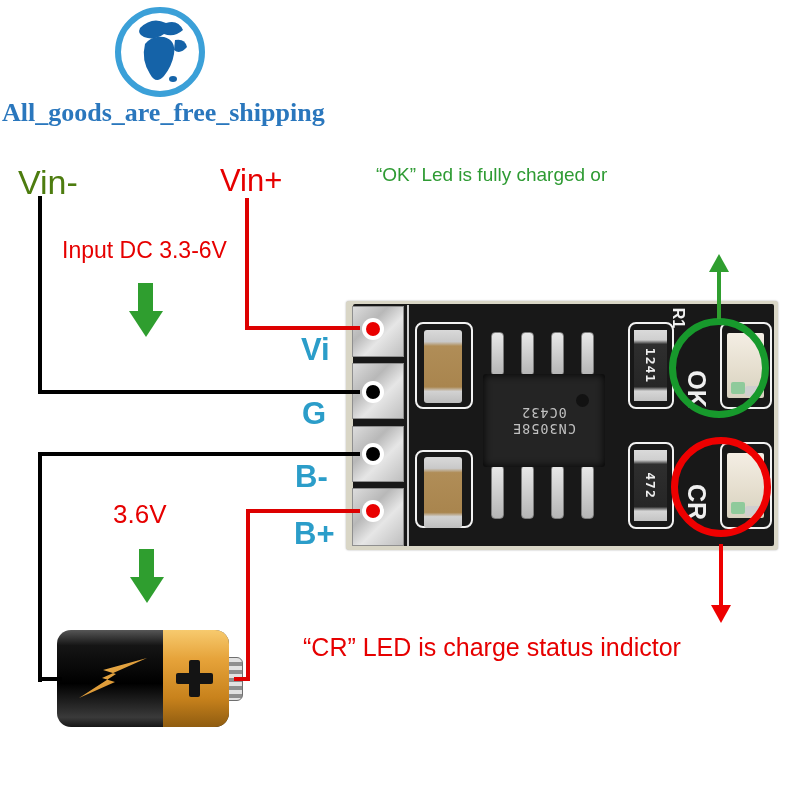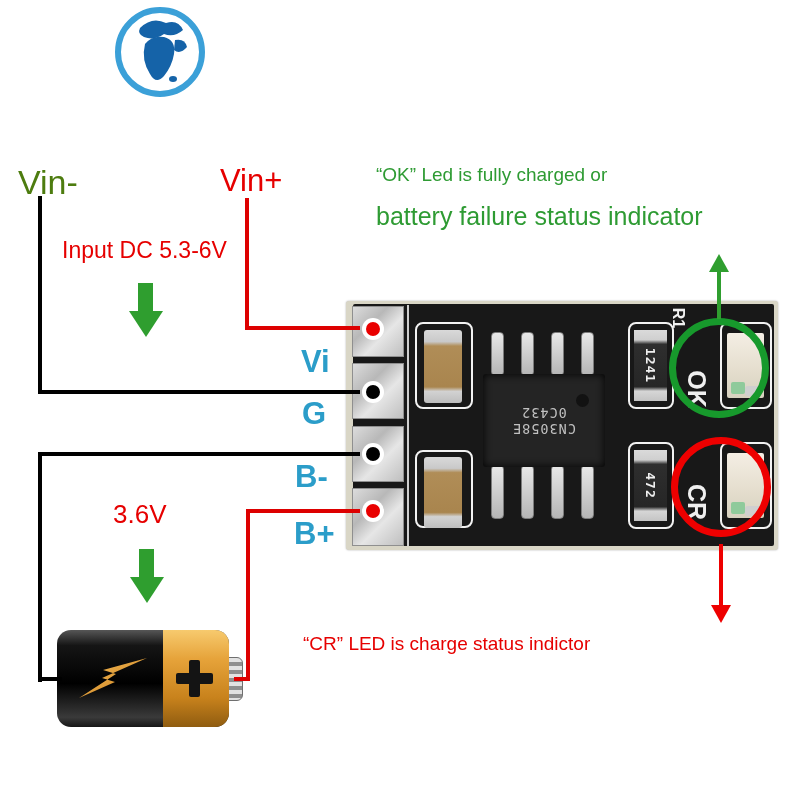--- a/index.html
+++ b/index.html
@@ -86,26 +86,26 @@
 
   <div class="abs" style="left:110px;top:4px;width:100px;height:96px;">
     <svg width="100" height="96" viewBox="0 0 96 96">
       <circle cx="48" cy="48" r="42" fill="#ffffff" stroke="#3ba0d8" stroke-width="6"></circle>
       <path fill="#1563a8" d="M28 24 Q40 12 54 19 Q66 15 71 26 Q62 34 52 30 Q42 37 32 33 Q25 30 28 24 Z"></path>
       <path fill="#1563a8" d="M33 40 Q40 31 52 33 Q64 36 62 50 Q60 62 52 72 Q44 81 38 70 Q29 56 33 40 Z"></path>
       <path fill="#1563a8" d="M63 36 Q73 34 75 43 Q68 51 62 46 Z"></path>
       <ellipse cx="61" cy="75" rx="4" ry="3" fill="#1563a8"></ellipse>
     </svg>
   </div>
+  <div class="lbl" style="left:2px;top:98px;font-family:'Liberation Serif',serif;font-weight:bold;font-size:26px;color:#2a77bd;">All_goods_are_free_shipping</div>
 
   <div class="lbl black-lbl" style="left:18px;top:163px;">Vin-</div>
   <div class="lbl red-lbl" style="left:220px;top:163px;font-size:31px;">Vin+</div>
-  <div class="lbl red-lbl" style="left:62px;top:237px;font-size:23px;">Input DC 5.3-6V</div>
+  <div class="lbl red-lbl" style="left:62px;top:237px;font-size:23px;">Input DC 3.3-6V</div>
   <div class="lbl green-lbl" style="left:376px;top:164px;font-size:19px;">“OK” Led is fully charged or</div>
-  <div class="lbl green-lbl" style="left:376px;top:202px;font-size:25px;">battery failure status indicator</div>
 
   <div class="wire wire-black" style="left:38px;top:196px;width:4px;height:198px;"></div>
   <div class="wire wire-black" style="left:38px;top:390px;width:322px;height:4px;"></div>
   <div class="wire wire-red" style="left:245px;top:198px;width:4px;height:132px;"></div>
   <div class="wire wire-red" style="left:245px;top:326px;width:115px;height:4px;"></div>
   <div class="wire wire-black" style="left:38px;top:452px;width:322px;height:4px;"></div>
   <div class="wire wire-black" style="left:38px;top:452px;width:4px;height:230px;"></div>
   <div class="wire wire-black" style="left:38px;top:677px;width:24px;height:4px;"></div>
   <div class="wire wire-red" style="left:246px;top:509px;width:114px;height:4px;"></div>
   <div class="wire wire-red" style="left:246px;top:509px;width:4px;height:172px;"></div>
@@ -181,38 +181,38 @@
     <div class="led" style="top:152px;height:65px;">
       <div class="chipg"></div>
         <div class="solder"></div>
     </div>
 
     <div class="silk-txt" style="left:320px;top:0px;width:24px;height:34px;font-size:16px;transform:rotate(90deg);">R1</div>
     <div class="silk-txt" style="left:331px;top:68px;width:40px;height:40px;font-size:25px;transform:rotate(90deg);">OK</div>
     <div class="silk-txt" style="left:331px;top:181px;width:40px;height:40px;font-size:25px;transform:rotate(90deg);">CR</div>
   </div>
 
-  <div class="lbl cyan-lbl" style="left:301px;top:344px;">Vi</div>
+  <div class="lbl cyan-lbl" style="left:301px;top:332px;">Vi</div>
   <div class="lbl cyan-lbl" style="left:302px;top:396px;">G</div>
   <div class="lbl cyan-lbl" style="left:295px;top:459px;">B-</div>
   <div class="lbl cyan-lbl" style="left:294px;top:516px;">B+</div>
 
   <div class="hilite" style="left:669px;top:318px;border:7px solid #17992c;"></div>
   <div class="hilite" style="left:671px;top:437px;border:7px solid #ee0000;"></div>
   <div>
     <div class="shaft-green" style="left:717px;top:270px;width:4px;height:49px;"></div>
     <div class="head-up-green" style="left:709px;top:254px;"></div>
   </div>
   <div>
     <div class="shaft-red" style="left:719px;top:544px;width:4px;height:63px;"></div>
     <div class="head-down-red" style="left:711px;top:605px;"></div>
   </div>
 
   <div class="lbl red-lbl" style="left:113px;top:499px;font-size:26px;">3.6V</div>
-  <div class="lbl red-lbl" style="left:303px;top:633px;font-size:19px;">“CR” LED is charge status indictor</div>
+  <div class="lbl red-lbl" style="left:303px;top:633px;font-size:25px;">“CR” LED is charge status indictor</div>
 
   <div id="battery-terminal"></div>
   <div id="battery">
     <div id="battery-gold"></div>
     <div class="abs" style="left:22px;top:28px;">
       <svg width="70" height="40" viewBox="0 0 70 40">
         <defs>
           <linearGradient id="boltg" x1="0" y1="0" x2="1" y2="1">
             <stop offset="0" stop-color="#f6c05e"></stop>
               <stop offset="1" stop-color="#c87a16"></stop>

